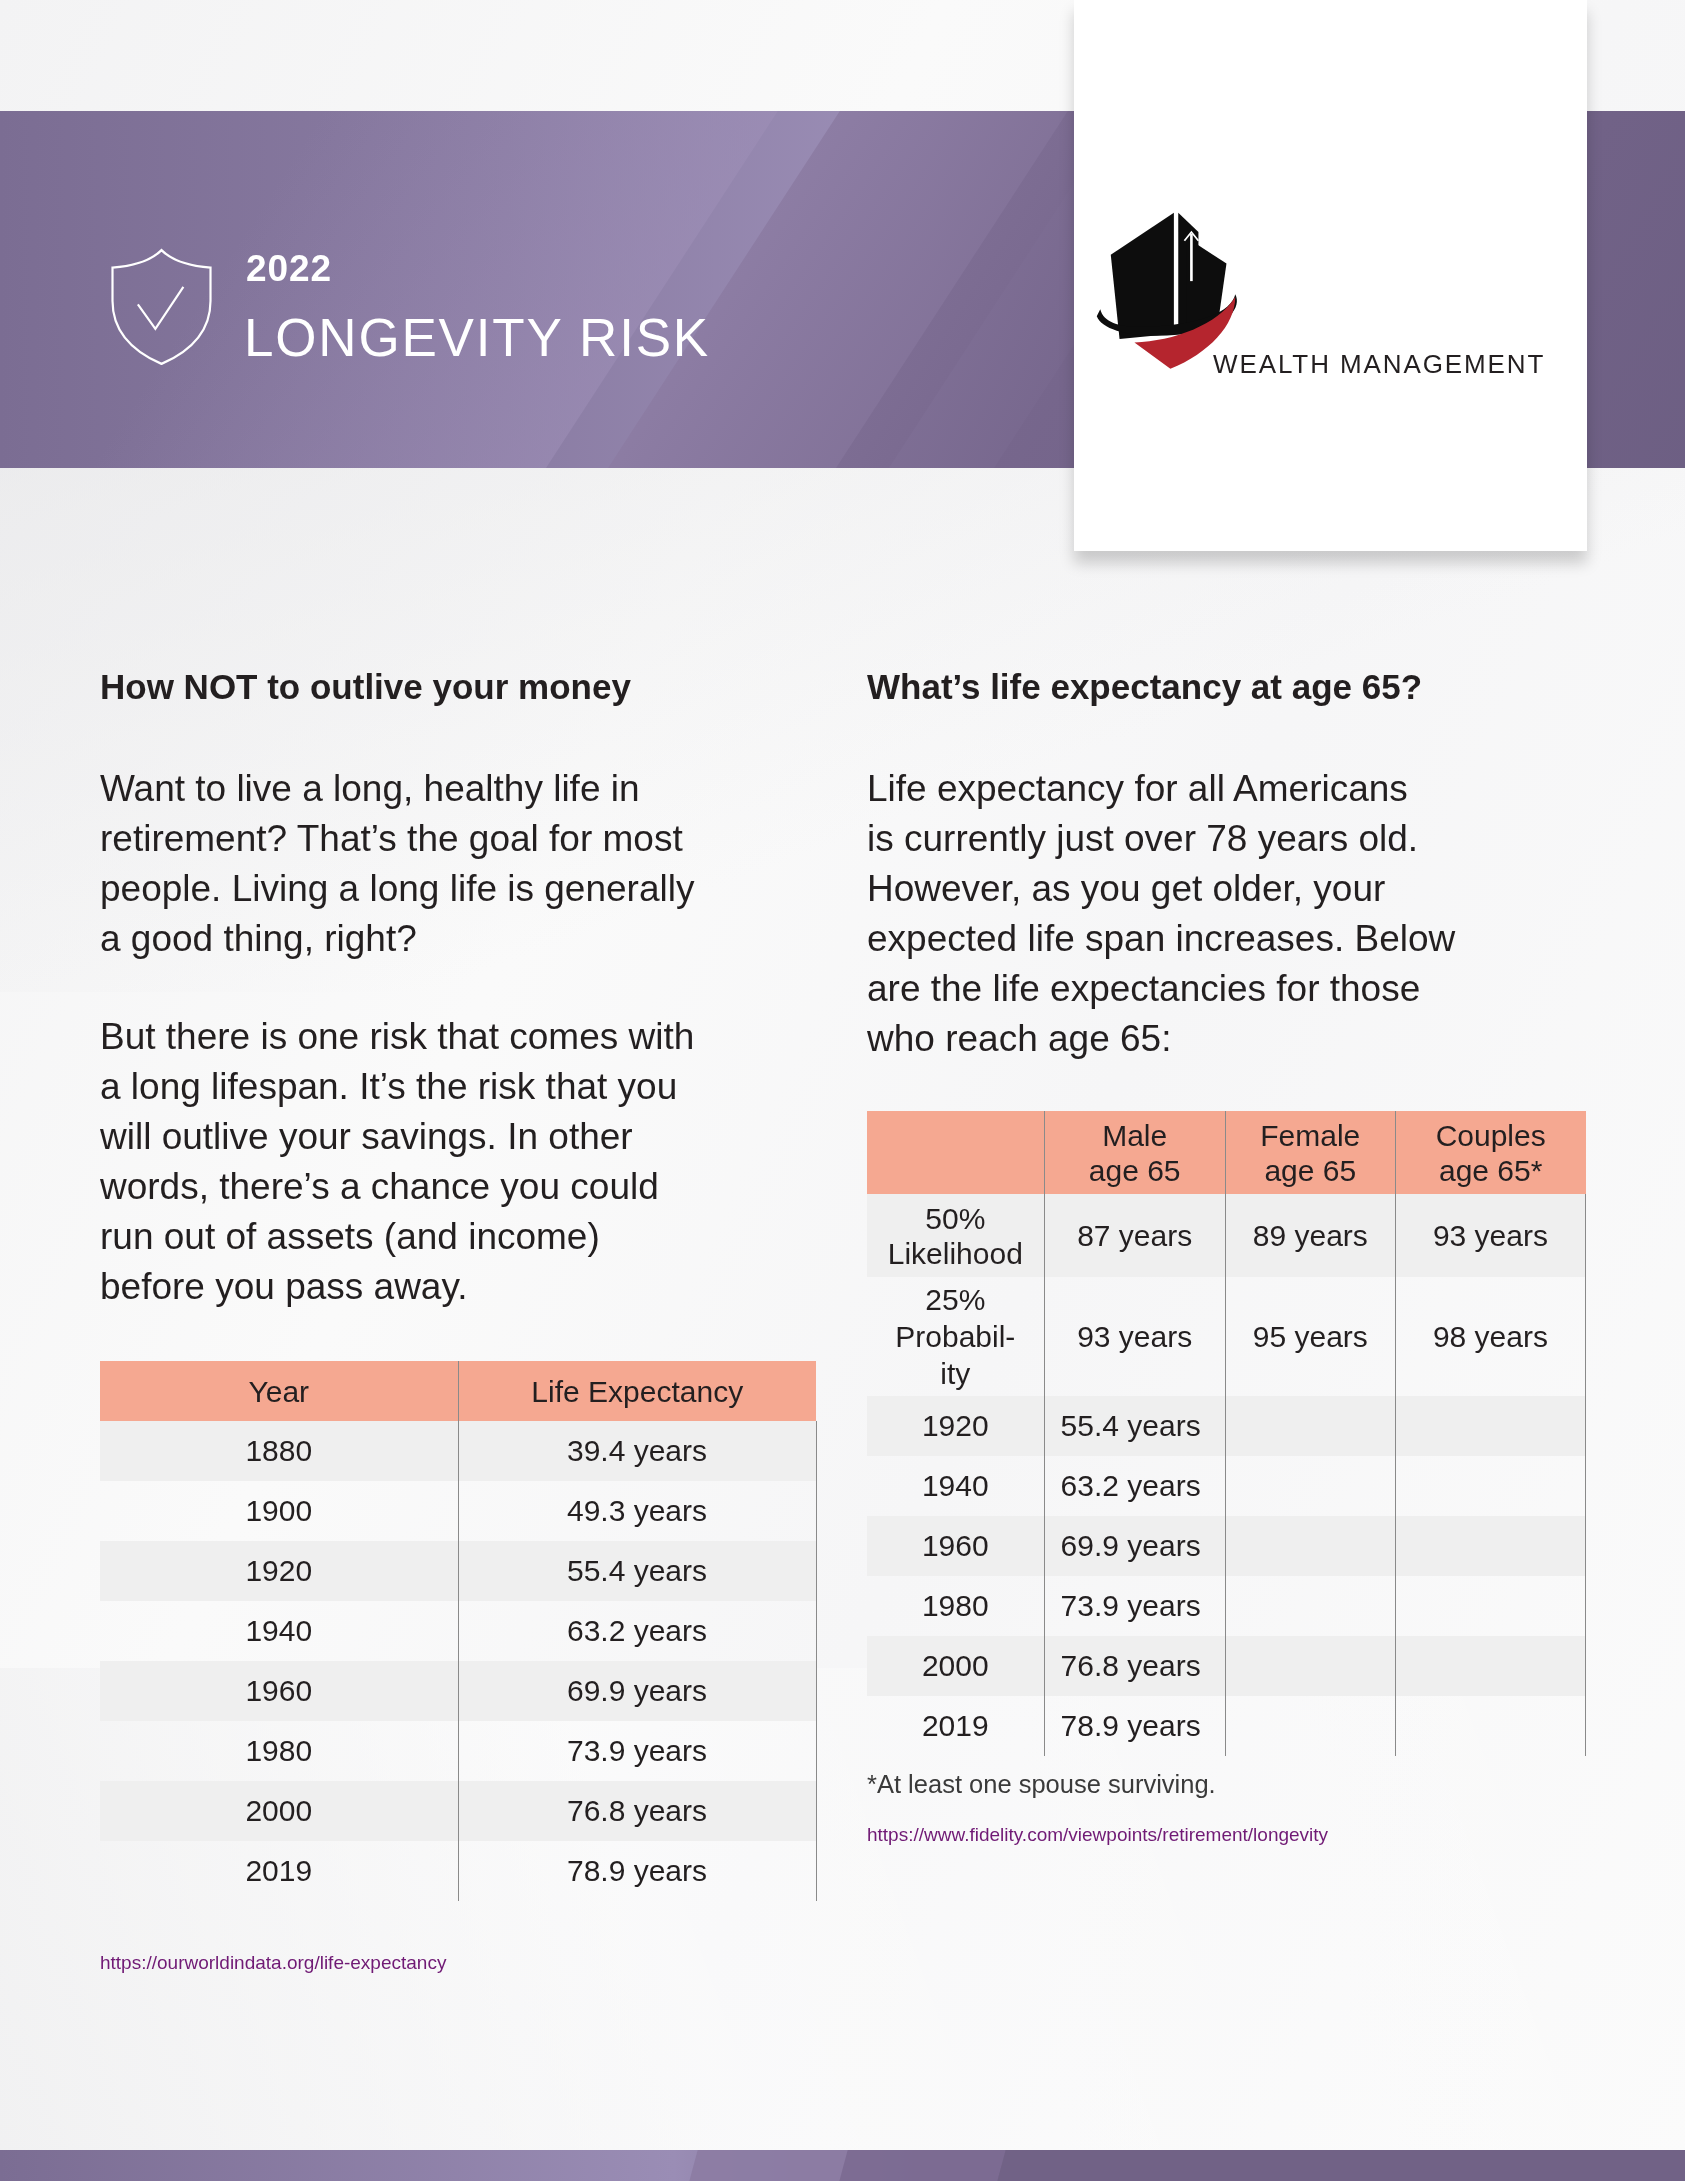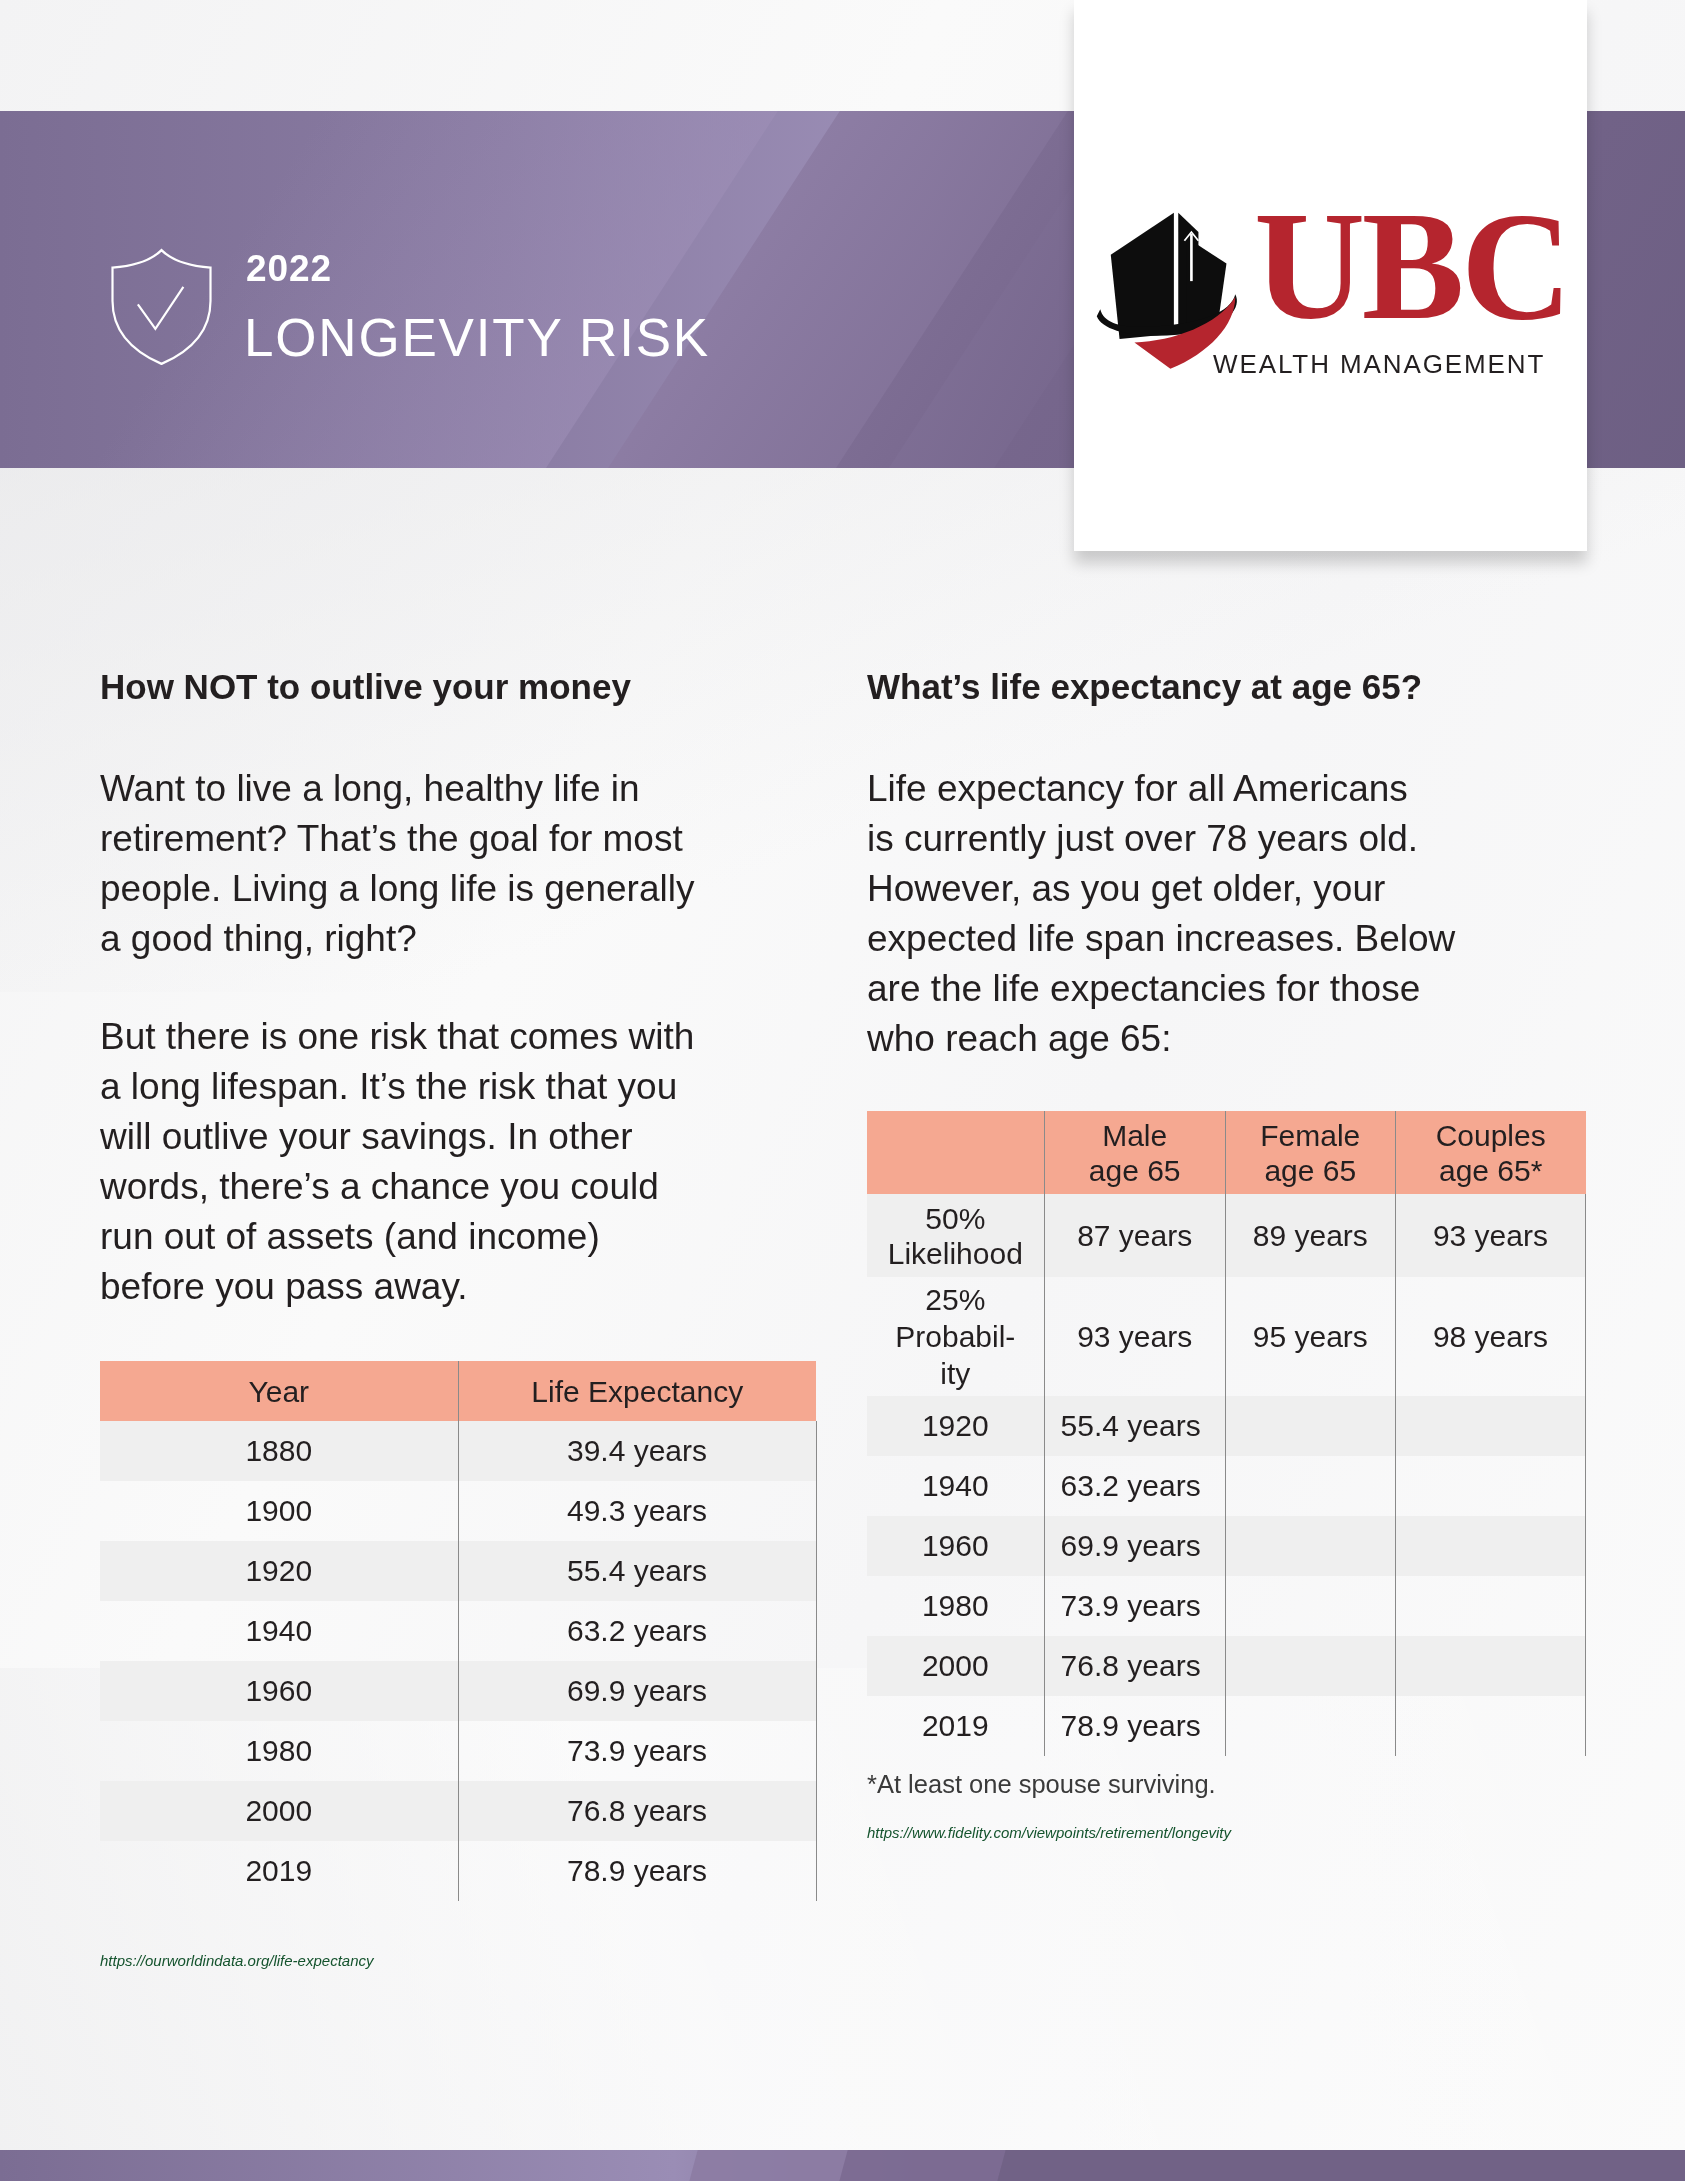--- a/index.html
+++ b/index.html
@@ -68,21 +68,21 @@
   .left-table th { height:60px; }
   .left-table td { height:60px; }
 
   .right-table { left:867px; top:1111px; width:719px; }
   .right-table th { height:83px; }
   .right-table tr.tall1 td { height:83px; }
   .right-table tr.tall2 td { height:119px; }
   .right-table tr.std td { height:60px; }
   .right-table td.leftalign { text-align:left; padding-left:16px; }
 
-  .source-link { position:absolute; font-size:15px; font-style:italic; color:#14532d; }
+  .source-link { position:absolute; font-size:19px; color:#701a75; }
   .source-link.left { left:100px; top:1952px; }
   .source-link.right { left:867px; top:1824px; }
   .footnote { position:absolute; left:867px; top:1770px; font-size:25.5px; color:#3a3a3a; }
 
   
   .footer-band {
     position:absolute; left:0; top:2150px; width:1685px; height:32px; overflow:hidden;
     background: linear-gradient(90deg, #7b6d93 0%, #9a8db5 40%, #7a6a90 55%, #6f6186 100%);
   }
   .footer-band .fs { position:absolute; top:-8.8px; height:53px; transform:skewX(-15deg); }
@@ -113,21 +113,20 @@
 <div class="logo-card">
   <svg class="logo-mark" viewBox="0 0 170 190">
     <path d="M18 60 L90 12 L90 150 L28 156 Z" fill="#0d0d0d"></path>
     <path d="M95 12 L118 34 L118 150 L95 150 Z" fill="#0d0d0d"></path>
     <path d="M104 40 L150 70 L140 140 L104 145 Z" fill="#0d0d0d"></path>
     <path d="M110 36 L110 90" stroke="#ffffff" stroke-width="3"></path>
     <path d="M102 44 L110 34 L118 44" fill="none" stroke="#ffffff" stroke-width="2"></path>
     <path d="M2 130 C10 150 60 158 120 148 C150 140 168 120 160 105 C156 125 120 140 60 142 C30 143 10 138 6 122 Z" fill="#0d0d0d"></path>
     <path d="M45 160 C90 158 140 140 160 108 C160 140 130 172 86 190 Z" fill="#b5252e"></path>
   </svg>
-  <div class="logo-ubc">UBC</div>
   <div class="logo-sub">WEALTH MANAGEMENT</div>
 </div>
 
 <div class="section-heading" style="left:100px;text-align:center;">How NOT to outlive your money</div>
 <p class="para l1" style="left:100px; width:729px;">Want to live a long, healthy life in
 retirement? That’s the goal for most
 people. Living a long life is generally
 a good thing, right?</p>
 <p class="para l2" style="left:100px; width:729px;">But there is one risk that comes with
 a long lifespan. It’s the risk that you

